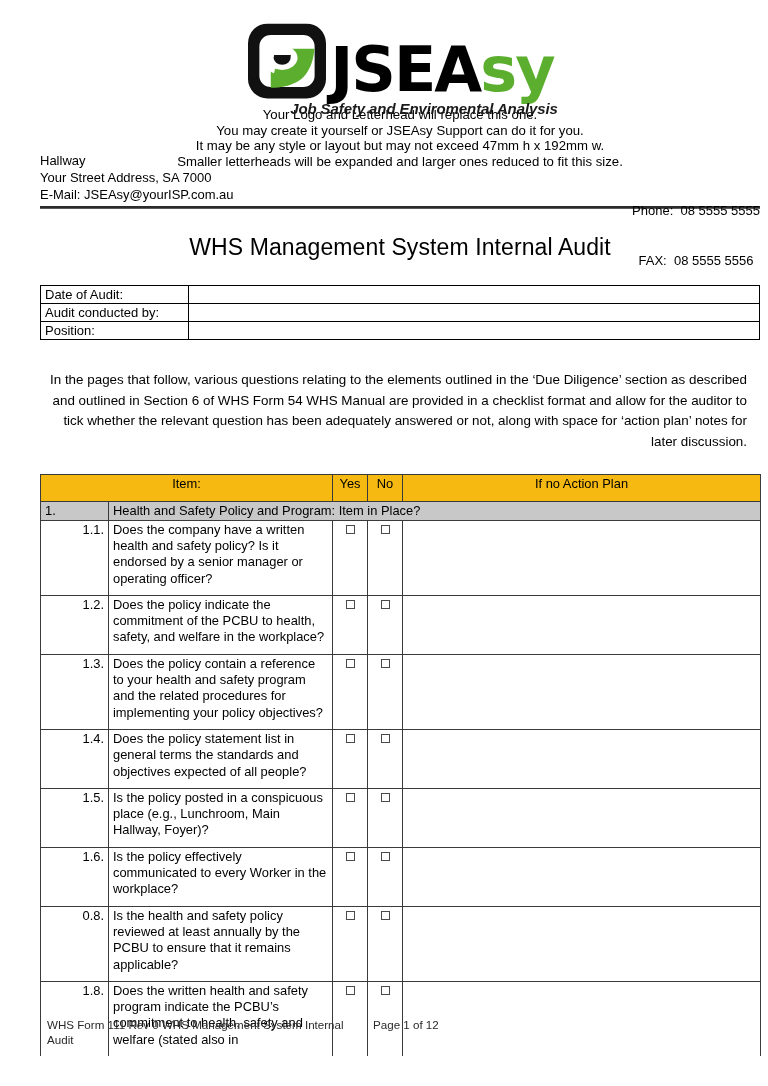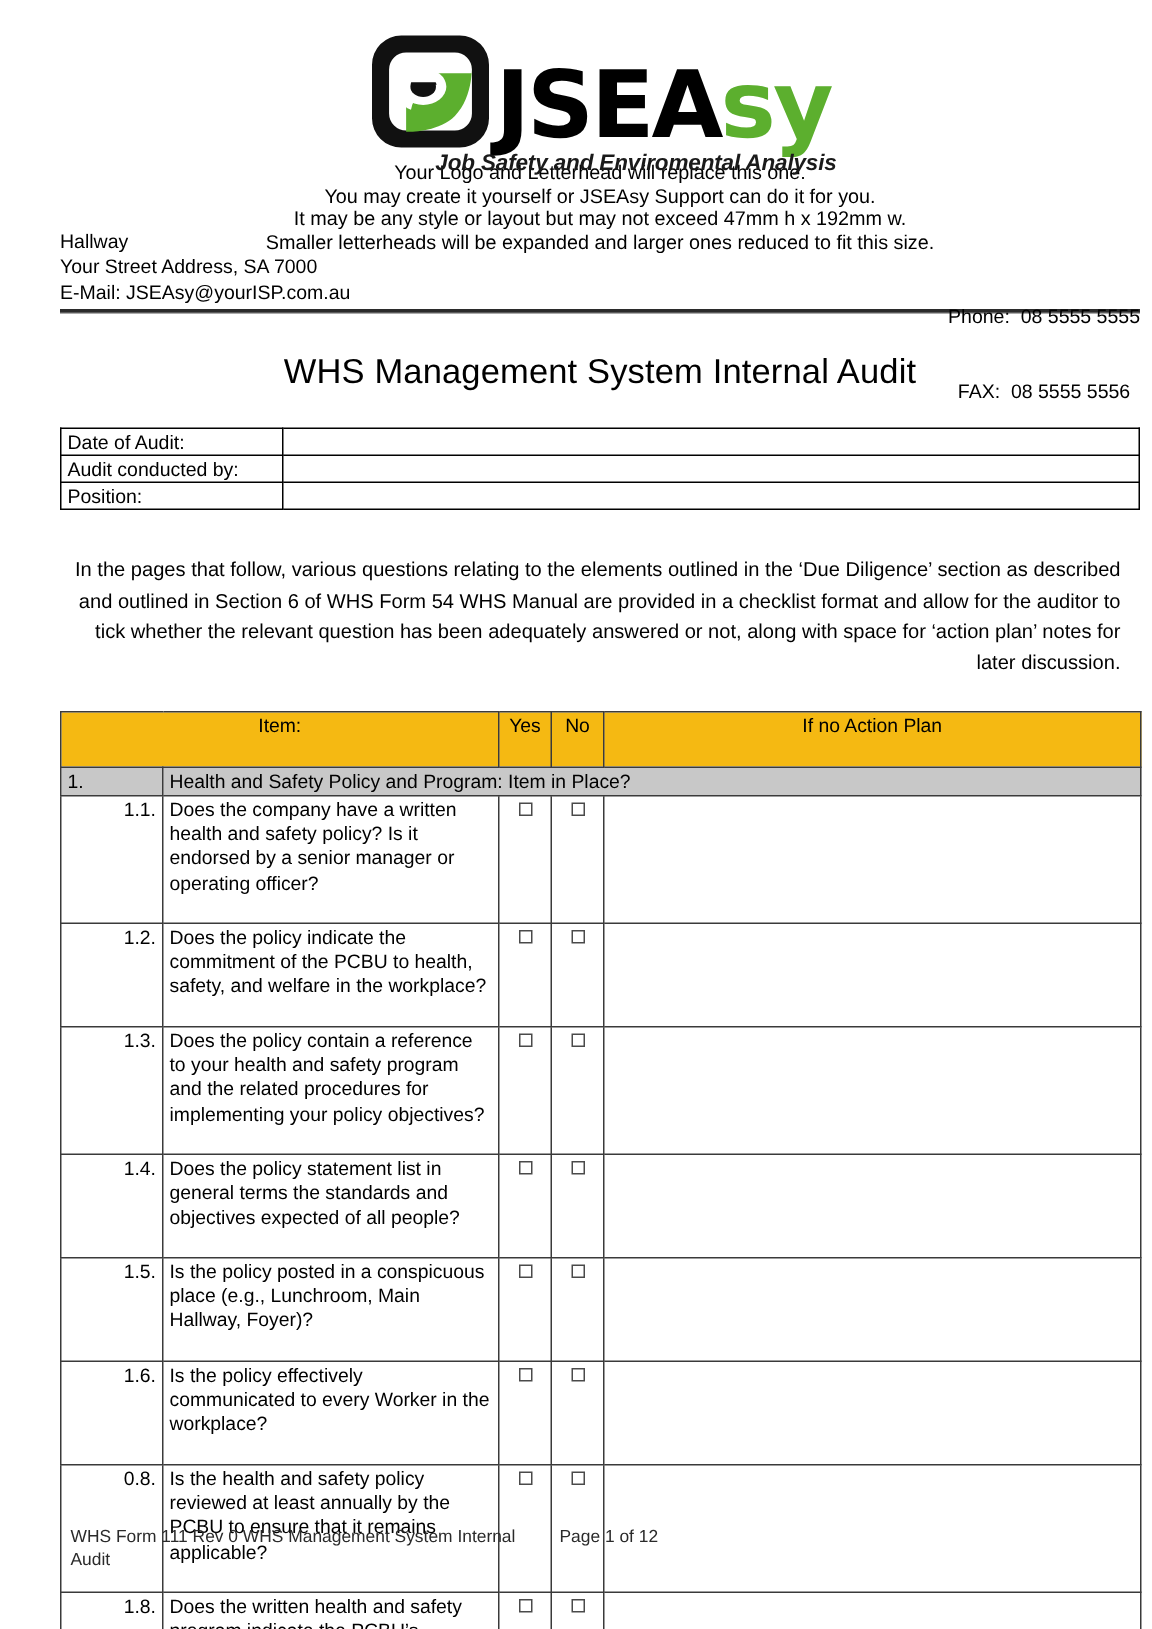--- a/index.html
+++ b/index.html
@@ -153,21 +153,21 @@
     margin-top: 22px;
     width: 720px;
     border-collapse: collapse;
     table-layout: fixed;
   }
   table.checklist td, table.checklist th {
     border: 1.1px solid #3a3a3a;
     vertical-align: top;
     font-size: 12.9px;
     line-height: 16.3px;
-    padding: 1px 4px 18px 4px;
+    padding: 1px 4px 8px 4px;
     font-weight: normal;
   }
   thead th {
     background: #F5B912;
     text-align: center;
     height: 19px;
     vertical-align: middle;
     font-size: 13.2px;
     padding: 1px 2px;
   }

